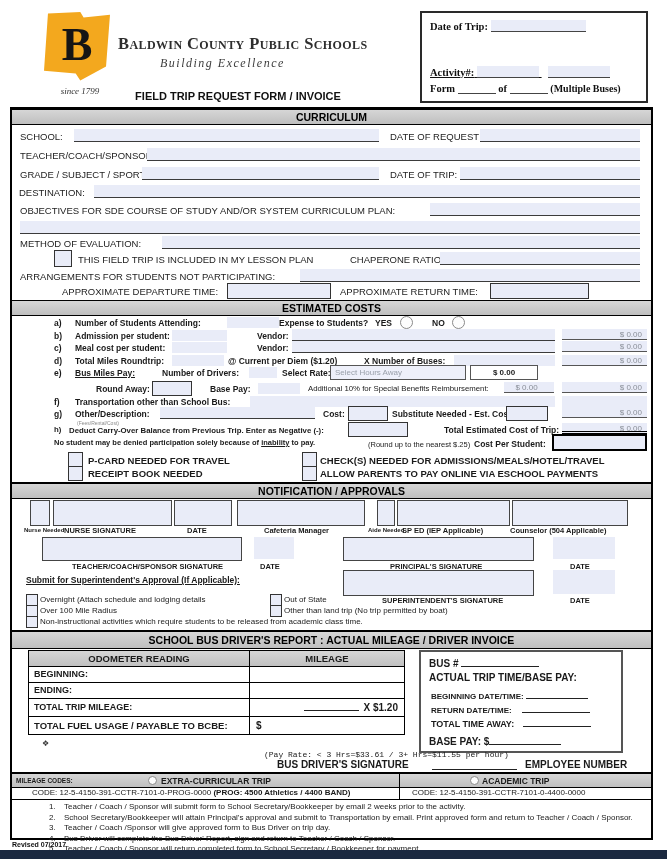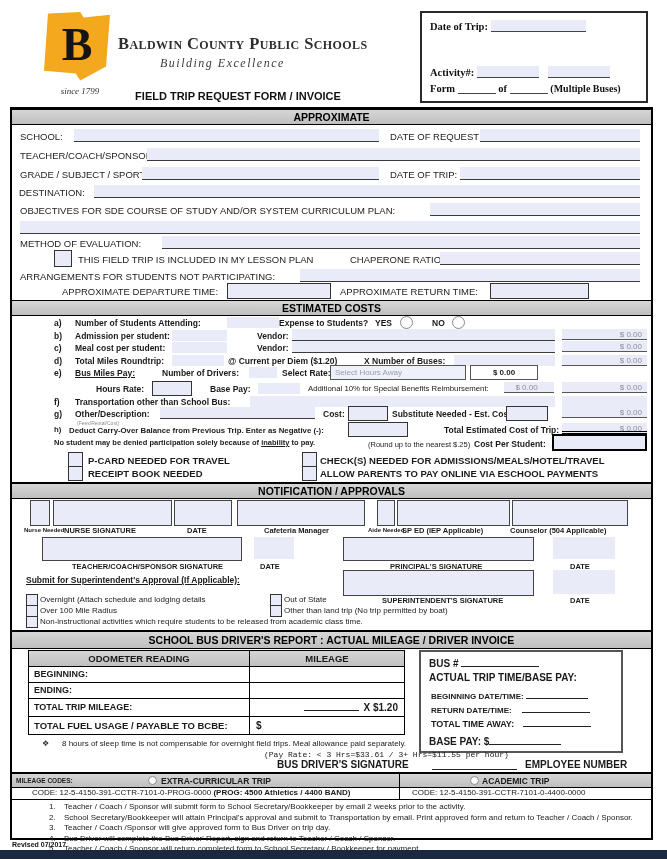--- a/index.html
+++ b/index.html
@@ -63,37 +63,37 @@
   <div class="logo-since">since 1799</div>
   <div class="org-name">Baldwin County Public Schools</div>
   <div class="tagline">Building Excellence</div>
   <div class="form-title">FIELD TRIP REQUEST FORM / INVOICE</div>
 
   <div class="tripbox">
     <div class="tb-row" style="top:7px;">
       <span>Date of Trip:</span>
       <span class="tb-f" style="width:95px;"></span>
     </div>
-    <div class="tb-row" style="top:53px;">
+    <div class="tb-row" style="top:53px;text-decoration:underline;">
       <span>Activity#:</span>
       <span class="tb-f" style="width:62px;"></span>
       <span class="tb-f" style="width:62px;margin-left:6px;"></span>
     </div>
     <div class="tb-row" style="top:69px;">
       <span>Form</span>
       <span class="tb-line" style="width:38px;"></span>
       <span>of</span>
       <span class="tb-line" style="width:38px;"></span>
       <span style="font-size:10px;">(Multiple Buses)</span>
     </div>
   </div>
 
   <div class="main">
 
-    <div class="bar" style="top:0;">APPROXIMATE</div>
+    <div class="bar" style="top:0;">CURRICULUM</div>
 
     <div class="ab dl" style="left:8px;top:22px;">SCHOOL:</div>
     <div class="ab f" style="left:62px;top:20px;width:305px;"></div>
     <div class="ab dl" style="left:378px;top:22px;">DATE OF REQUEST</div>
     <div class="ab f" style="left:468px;top:20px;width:160px;"></div>
 
     <div class="ab dl" style="left:8px;top:41px;">TEACHER/COACH/SPONSOR:</div>
     <div class="ab f" style="left:135px;top:39px;width:493px;"></div>
 
     <div class="ab dl" style="left:8px;top:60px;">GRADE / SUBJECT / SPORT:</div>
@@ -160,21 +160,21 @@
     <div class="ab bl" style="left:42px;top:259px;">e)</div>
     <div class="ab bl" style="left:63px;top:259px;text-decoration:underline;">Bus Miles Pay:</div>
     <div class="ab bl" style="left:150px;top:259px;">Number of Drivers:</div>
     <div class="ab fp" style="left:237px;top:258px;width:28px;"></div>
     <div class="ab bl" style="left:270px;top:259px;">Select Rate:</div>
     <div class="ab" style="left:318px;top:256px;width:136px;height:15px;border:1px solid #555;background:#eef0fa;
          font-size:8px;color:#9aa0aa;line-height:14px;padding-left:4px;box-sizing:border-box;">Select Hours Away</div>
     <div class="ab" style="left:458px;top:256px;width:68px;height:15px;border:1px solid #555;background:#fff;
          font-size:8px;color:#222;line-height:14px;text-align:center;box-sizing:border-box;font-weight:bold;">$ 0.00</div>
 
-    <div class="ab bl" style="left:84px;top:275px;">Hours Rate:</div>
+    <div class="ab bl" style="left:84px;top:275px;">Round Away:</div>
     <div class="ab fb" style="left:140px;top:272px;width:38px;height:13px;"></div>
     <div class="ab bl" style="left:198px;top:275px;">Base Pay:</div>
     <div class="ab fp" style="left:246px;top:274px;width:42px;"></div>
     <div class="ab sl" style="left:296px;top:275px;font-size:7.8px;">Additional 10% for Special Benefits Reimbursement:</div>
     <div class="ab amt" style="left:492px;top:273px;width:50px;text-align:center;">$ 0.00</div>
     <div class="ab amt" style="left:550px;top:273px;width:85px;">$ 0.00</div>
 
     <div class="ab bl" style="left:42px;top:288px;">f)</div>
     <div class="ab bl" style="left:63px;top:288px;">Transportation other than School Bus:</div>
     <div class="ab fp" style="left:238px;top:287px;width:305px;"></div>
@@ -277,21 +277,20 @@
     <div class="ab" style="left:407px;top:541px;width:204px;height:103px;border:2px solid #555;box-sizing:border-box;">
       <div class="ab" style="left:8px;top:4px;font-size:10px;font-weight:bold;"><span>BUS #</span> <span class="uline" style="width:78px;"></span></div>
       <div class="ab" style="left:8px;top:20px;font-size:10px;font-weight:bold;">ACTUAL TRIP TIME/BASE PAY:</div>
       <div class="ab" style="left:10px;top:36px;font-size:8px;font-weight:bold;"><span>BEGINNING DATE/TIME:</span> <span class="uline" style="width:62px;"></span></div>
       <div class="ab" style="left:10px;top:50px;font-size:8px;font-weight:bold;"><span>RETURN DATE/TIME:</span> <span class="uline" style="width:68px;margin-left:8px;"></span></div>
       <div class="ab" style="left:10px;top:64px;font-size:9px;font-weight:bold;"><span>TOTAL TIME AWAY:</span> <span class="uline" style="width:68px;margin-left:6px;"></span></div>
       <div class="ab" style="left:8px;top:82px;font-size:10px;font-weight:bold;"><span>BASE PAY: $</span><span class="uline" style="width:72px;"></span></div>
     </div>
 
     <div class="ab" style="left:30px;top:630px;font-size:8px;color:#333;">❖</div>
-    <div class="ab sl" style="left:50px;top:630px;font-size:8px;">8 hours of sleep time is not compensable for overnight field trips. Meal allowance paid separately.</div>
     <div class="ab sl" style="left:252px;top:641px;font-size:8px;font-family:Liberation Mono, monospace;">(Pay Rate: &lt; 3 Hrs=$33.61 / 3+ Hrs=$11.55 per hour)</div>
 
     <div class="ab" style="left:265px;top:650px;font-size:10px;font-weight:bold;">BUS DRIVER'S SIGNATURE</div>
     <div class="ab uline" style="left:420px;top:650px;width:85px;"></div>
     <div class="ab" style="left:513px;top:650px;font-size:10px;font-weight:bold;">EMPLOYEE NUMBER</div>
 
     <div class="ab" style="left:0;right:0;top:663px;height:13px;background:linear-gradient(#d6d6d6,#bfbfbf);border-top:2px solid #000;border-bottom:1px solid #000;">
       <span class="ab tinyl" style="left:4px;top:3px;font-size:6.5px;">MILEAGE CODES:</span>
       <span class="ab radio" style="left:136px;top:2px;width:9px;height:9px;"></span>
       <span class="ab" style="left:149px;top:2px;font-size:8.5px;font-weight:bold;">EXTRA-CURRICULAR TRIP</span>

